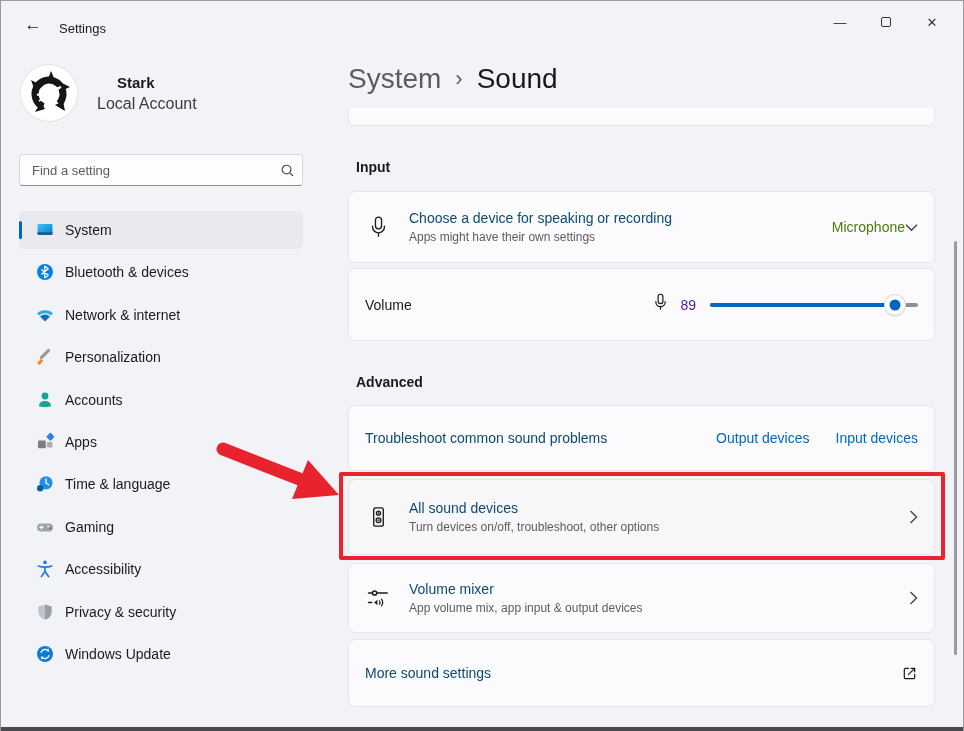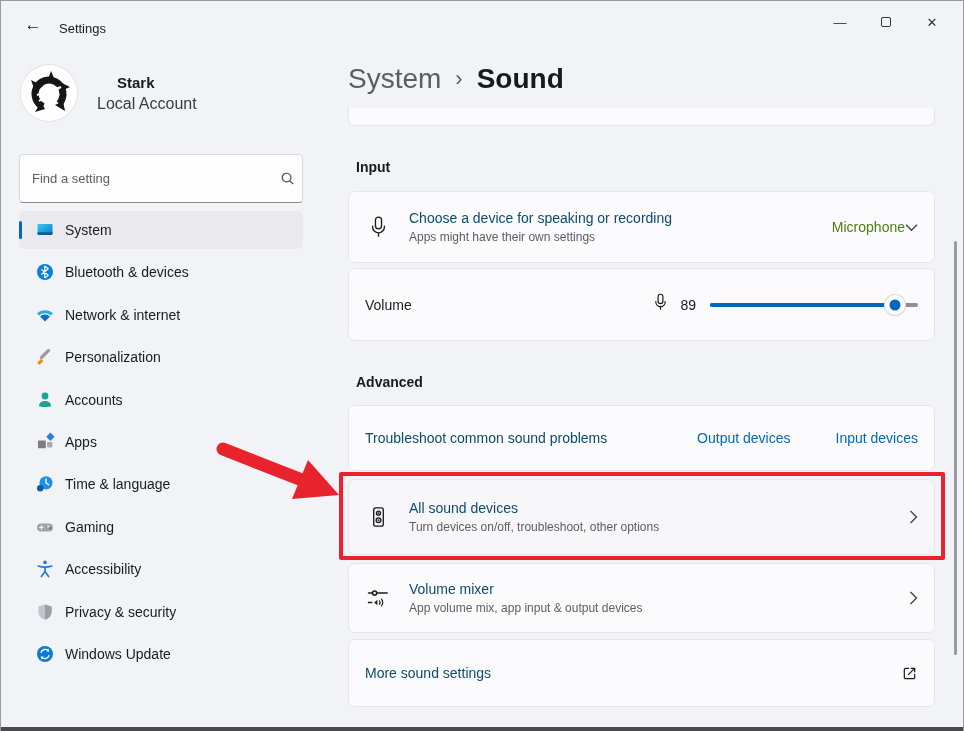--- a/index.html
+++ b/index.html
@@ -17,58 +17,58 @@
   .win-controls{ position:absolute; right:8px; top:4px; display:flex; }
   .win-btn{ width:46px; height:34px; display:flex; align-items:center; justify-content:center; font-size:13px; color:#333; background:transparent; border:none; cursor:pointer; }
   .max-box{ display:inline-block; width:10px; height:10px; border:1.2px solid #333; border-radius:2px; }
   
   .sidebar{ position:absolute; left:0; top:44px; width:320px; height:687px; }
   .user-card{ position:absolute; left:20px; top:20px; display:flex; align-items:center; }
   .avatar{ width:56px; height:56px; border-radius:50%; overflow:hidden; background:#fff; box-shadow:0 0 0 1px #e3e3e6; }
   .user-meta{ margin-left:20px; }
   .user-name{ font-size:15px; font-weight:bold; color:#1a1a1a;margin-left:20px; }
   .user-type{ font-size:16px; color:#3c3c3c; margin-top:4px; }
-  .search-wrap{ position:absolute; left:18px; top:109px; width:284px; height:49px; background:#fdfdfe; border:1px solid #d9d9dc; border-bottom:1px solid #8a8a8e; border-radius:4px; display:flex; align-items:center; }
+  .search-wrap{ position:absolute; left:18px; top:109px; width:284px; height:32px; background:#fdfdfe; border:1px solid #d9d9dc; border-bottom:1px solid #8a8a8e; border-radius:4px; display:flex; align-items:center; }
   .search-wrap input{ flex:1; border:none; outline:none; background:transparent; font-size:13px; color:#1b1b1b; padding:0 8px 0 12px; font-family:inherit; }
   .search-wrap input::placeholder{ color:#5c5c60; }
   .search-ico{ width:30px; display:flex; justify-content:center; }
   .nav{ position:absolute; left:18px; top:166px; width:284px; }
   .nav-item{ position:relative; height:38px; margin-bottom:4.4px; border-radius:5px; display:flex; align-items:center; cursor:pointer; }
   .nav-item.selected{ background:#eaeaee; }
   .nav-item.selected::before{ content:""; position:absolute; left:0; top:10px; width:3px; height:18px; background:#0067c0; border-radius:2px; }
   .nav-ico{ width:20px; height:20px; margin-left:16px; display:flex; }
   .nav-label{ margin-left:10px; font-size:14px; color:#1b1b1b; }
   
   .main{ position:absolute; left:347px; top:44px; width:587px; height:687px; }
   .breadcrumb{ position:absolute; left:0; top:18px; display:flex; align-items:baseline; }
   .bc-parent{ font-size:28px; color:#5d5d61; cursor:pointer; }
   .bc-sep{ font-size:22px; color:#5d5d61; margin:0 14px; position:relative; top:-2px; }
-  .bc-current{ font-size:28px; font-weight:700; color:#191919; }
+  .bc-current{ font-size:28px; font-weight:400; color:#191919; }
   .card{ position:absolute; left:0; width:587px; background:#fbfbfd; border:1px solid #e6e6ea; border-radius:7px; }
   .partial-card{ top:63px; height:18px; border-radius:0 0 7px 7px; border-top:none; }
   .sec-header{ position:absolute; left:8px; font-size:14px; font-weight:600; color:#1a1a1a; }
   .h-input{ top:114px; }
   .h-advanced{ top:329px; }
   .row{ display:flex; align-items:center; height:100%; padding:0 16px; }
   .row-ico{ width:26px; display:flex; justify-content:center; margin-right:18px; }
   .row-text .t{ font-size:14px; color:#0c4a6e; }
   .row-text .s{ font-size:12px; color:#5d5d61; margin-top:4px; }
   .row-right{ margin-left:auto; display:flex; align-items:center; }
   .card-choose{ top:146px; height:72px; }
   .dd-value{ font-size:14px; color:#4d7c0f; }
   .card-volume{ top:223px; height:73px; }
   .vol-label{ font-size:14px; color:#1a1a1a; }
-  .vol-num{ font-size:14px; color:#0f172a; margin:0 14px 0 10px; min-width:18px; text-align:right; }
+  .vol-num{ font-size:14px; color:#4c1d95; margin:0 14px 0 10px; min-width:18px; text-align:right; }
   .slider-track{ position:relative; width:208px; height:4px; background:#8f8f93; border-radius:2px; }
   .slider-fill{ position:absolute; left:0; top:0; height:4px; background:#0067c0; border-radius:2px; width:89%; }
   .slider-thumb{ position:absolute; top:50%; left:89%; width:20px; height:20px; background:#fff; border-radius:50%; transform:translate(-50%,-50%); box-shadow:0 0 0 1px #dcdce0, 0 1px 2px rgba(0,0,0,.18); cursor:pointer; }
   .slider-thumb::after{ content:""; position:absolute; left:50%; top:50%; width:11px; height:11px; background:#0067c0; border-radius:50%; transform:translate(-50%,-50%); }
   .card-troubleshoot{ top:360px; height:66px; }
   .link{ font-size:14px; color:#0067c0; cursor:pointer; text-decoration:none;margin-left:41px; }
-  .link + .link{ margin-left:45px; }
+  .link + .link{ margin-left:26px; }
   .card-alldev{ top:434px; height:76px; background:#f7f7fa; }
   .card-mixer{ top:518px; height:70px; }
   .card-more{ top:594px; height:68px; }
   .chev{ display:flex; }
   
   .red-box{ position:absolute; left:338px; top:471px; width:606px; height:88px; border:4px solid #e8232d; border-radius:2px; z-index:20; pointer-events:none; }
   .red-arrow{ position:absolute; left:205px; top:430px; z-index:21; pointer-events:none; }
   
   .scrollbar{ position:absolute; right:6px; top:240px; width:3px; height:414px; background:#9b9b9f; border-radius:2px; cursor:pointer; z-index:10; }
 </style>

